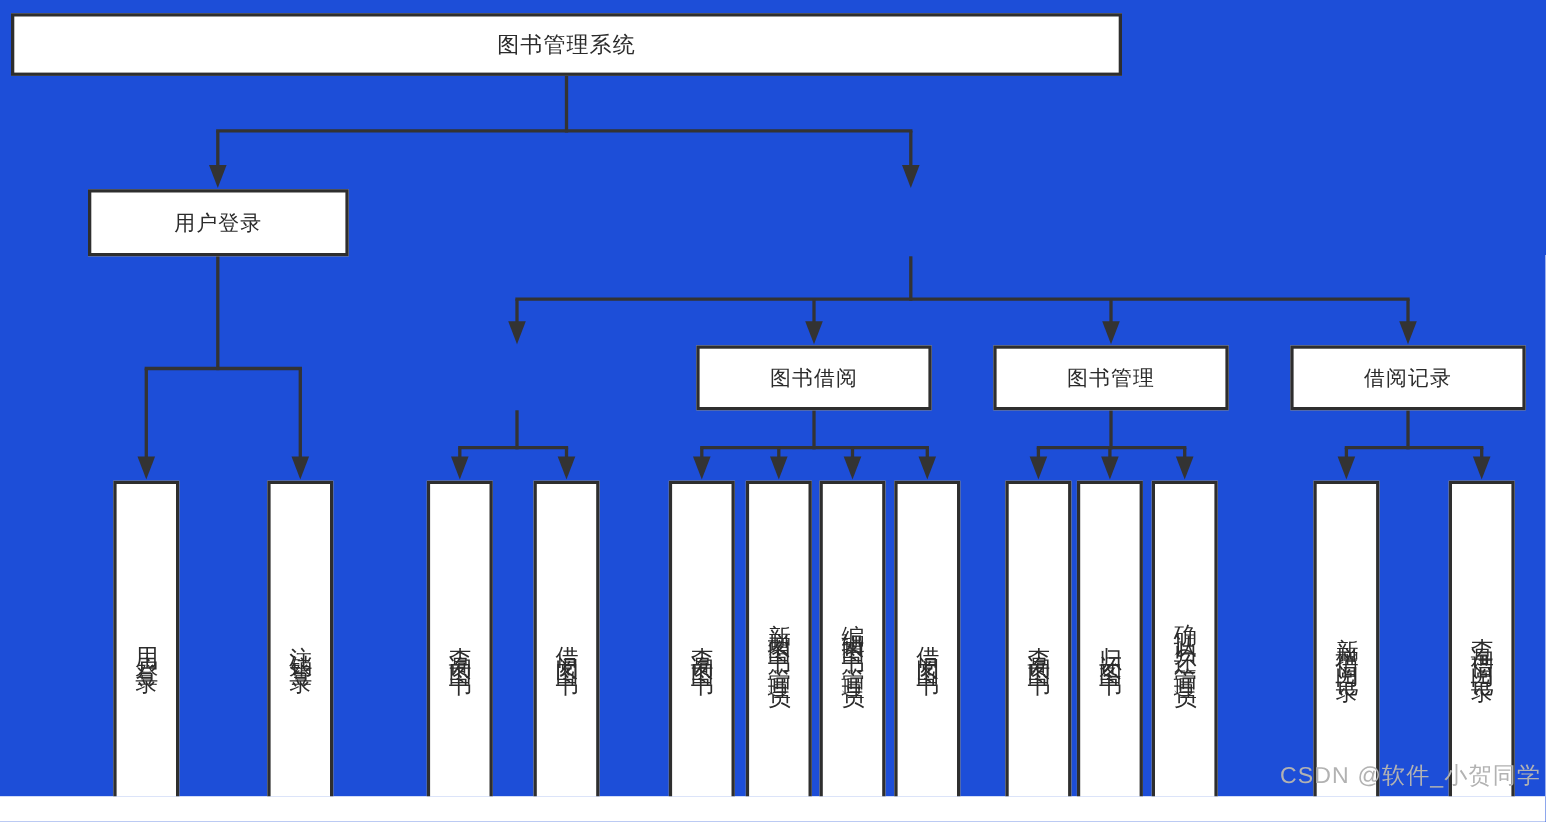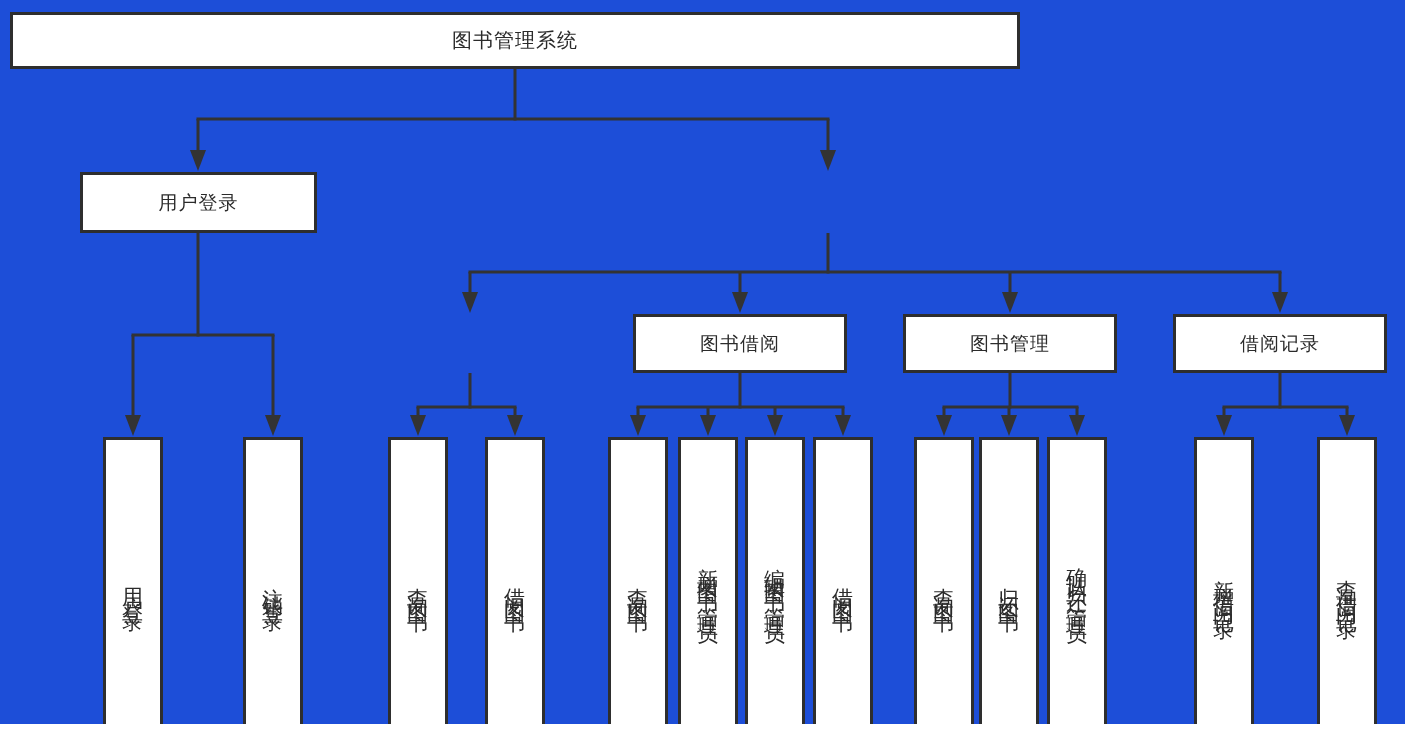--- a/index.html
+++ b/index.html
@@ -175,14 +175,15 @@
     <span class="lbl">确认归还（管理员）</span>
   </div>
 
   <div class="box v" style="left:1194px;top:437px;width:60px;height:300px;">
     <span class="lbl">新增借阅记录</span>
   </div>
   <div class="box v" style="left:1317px;top:437px;width:60px;height:300px;">
     <span class="lbl">查询借阅记录</span>
   </div>
 
+  <div class="watermark">CSDN @软件_小贺同学</div>
 
 </div>
 
 </body></html>

